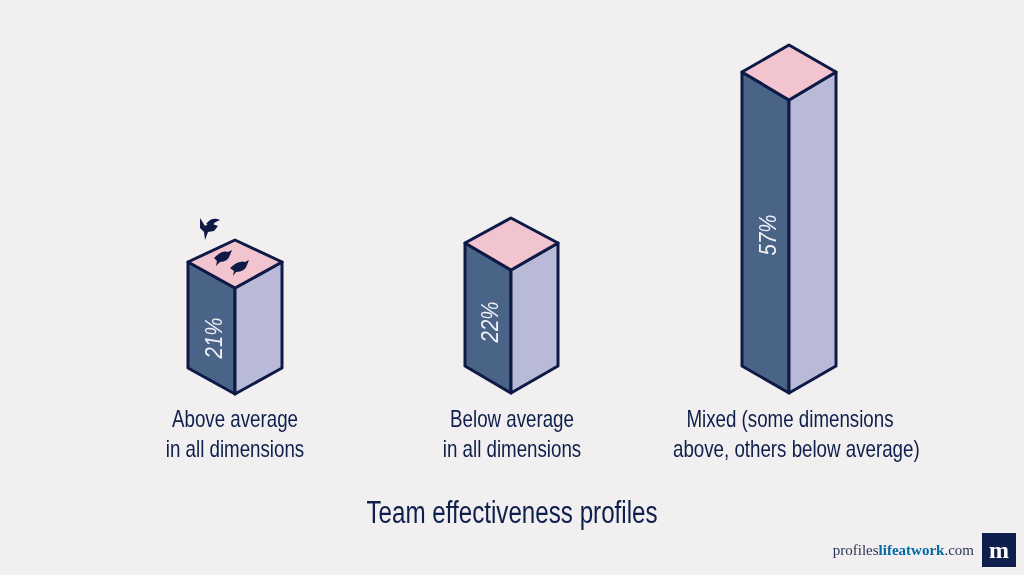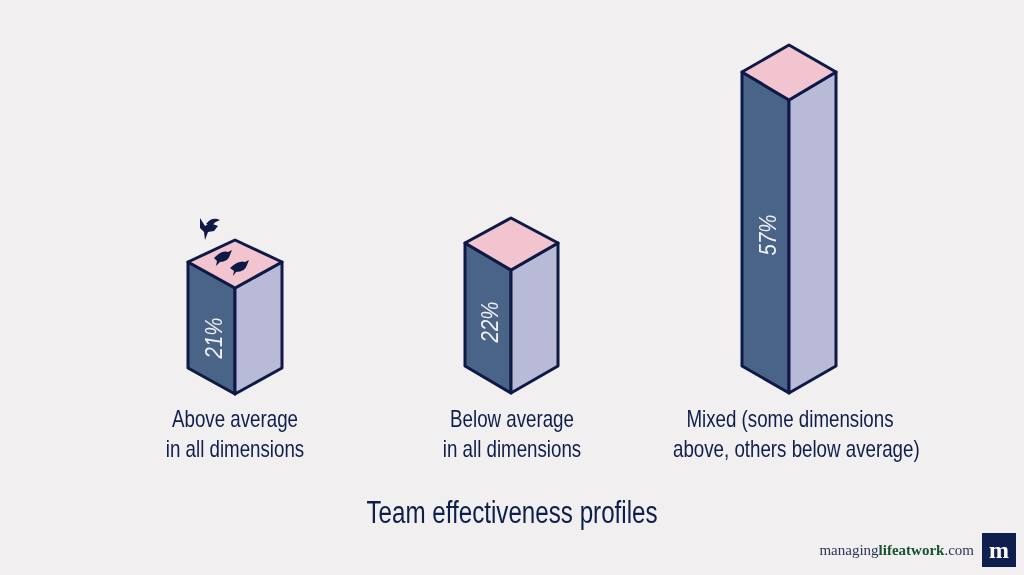--- a/index.html
+++ b/index.html
@@ -34,21 +34,21 @@
     white-space: nowrap;
   }
   #brand {
     position: absolute; right: 8px; bottom: 8px;
     display: flex; align-items: center; gap: 8px;
   }
   #brand-text {
     font-family: "Liberation Serif", serif;
     font-size: 15px; color: #2a3558;
   }
-  #brand-text b { font-weight: bold; color: #14532d; }
+  #brand-text b { font-weight: bold; color: #0369a1; }
   #brand-logo {
     width: 34px; height: 34px; background: #0e1f4e;
     color: #ffffff; font-family: "Liberation Serif", serif;
     font-weight: bold; font-size: 24px;
     display: flex; align-items: center; justify-content: center;
     line-height: 1;
   }
   .pct {
     font-family: "Liberation Sans", sans-serif;
     font-style: italic;
@@ -103,15 +103,15 @@
   <span>in all dimensions</span>
 </div>
 <div class="cat-label" style="left:640px; width:300px; top:404px;">
   <span>Mixed (some dimensions</span>
   <span>above, others below average)</span>
 </div>
 
 <div id="chart-title">Team effectiveness profiles</div>
 
 <div id="brand">
-  <div id="brand-text"><span>managing</span><b>lifeatwork</b><span>.com</span></div>
+  <div id="brand-text"><span>profiles</span><b>lifeatwork</b><span>.com</span></div>
   <div id="brand-logo">m</div>
 </div>
 
 </body></html>

